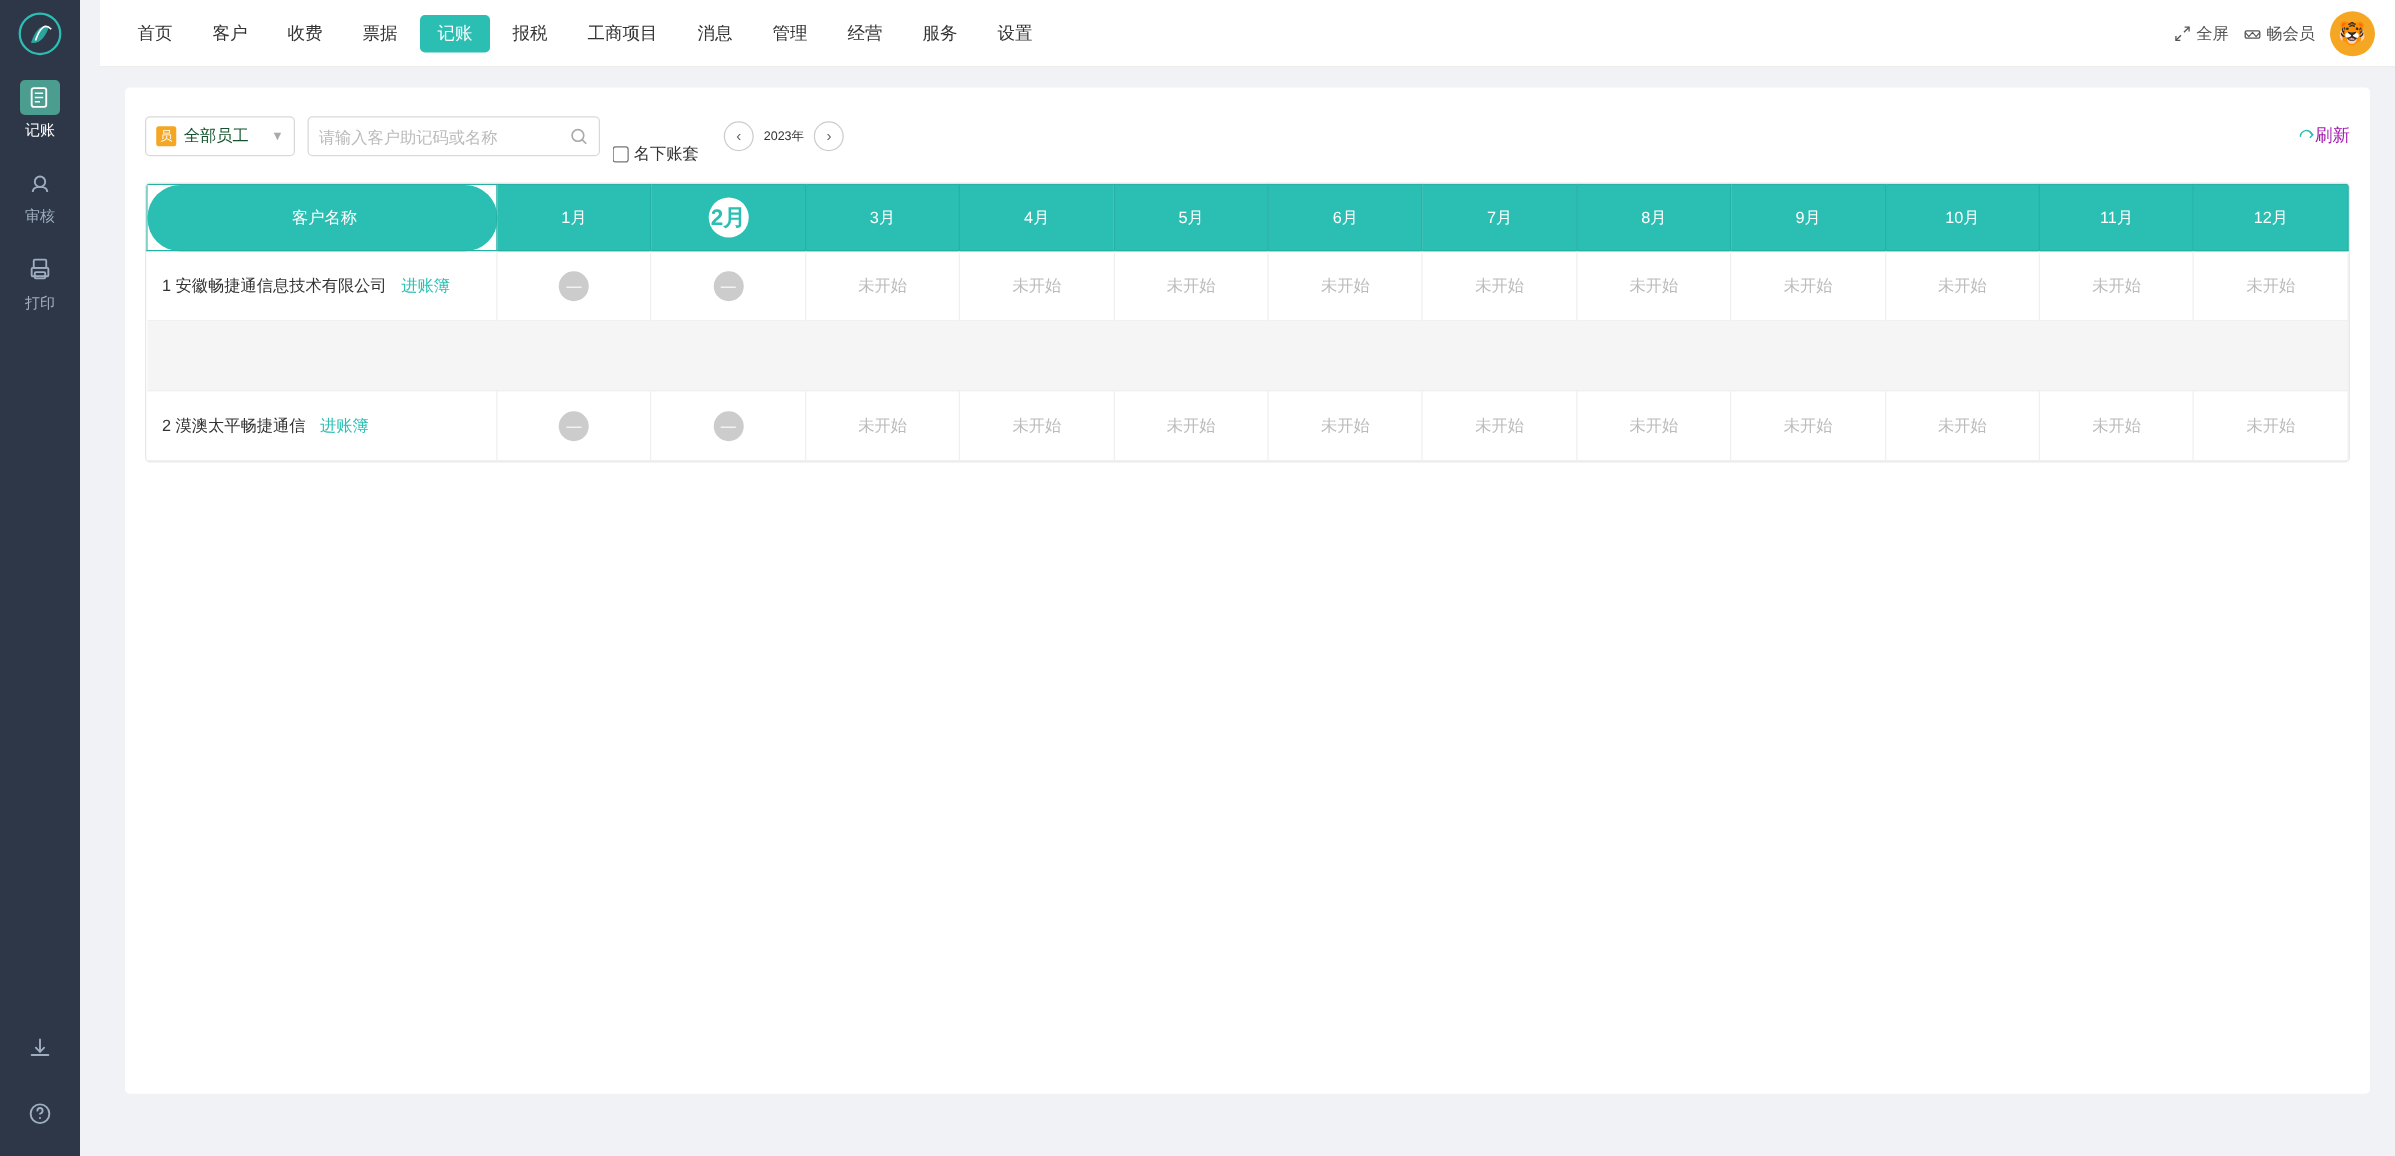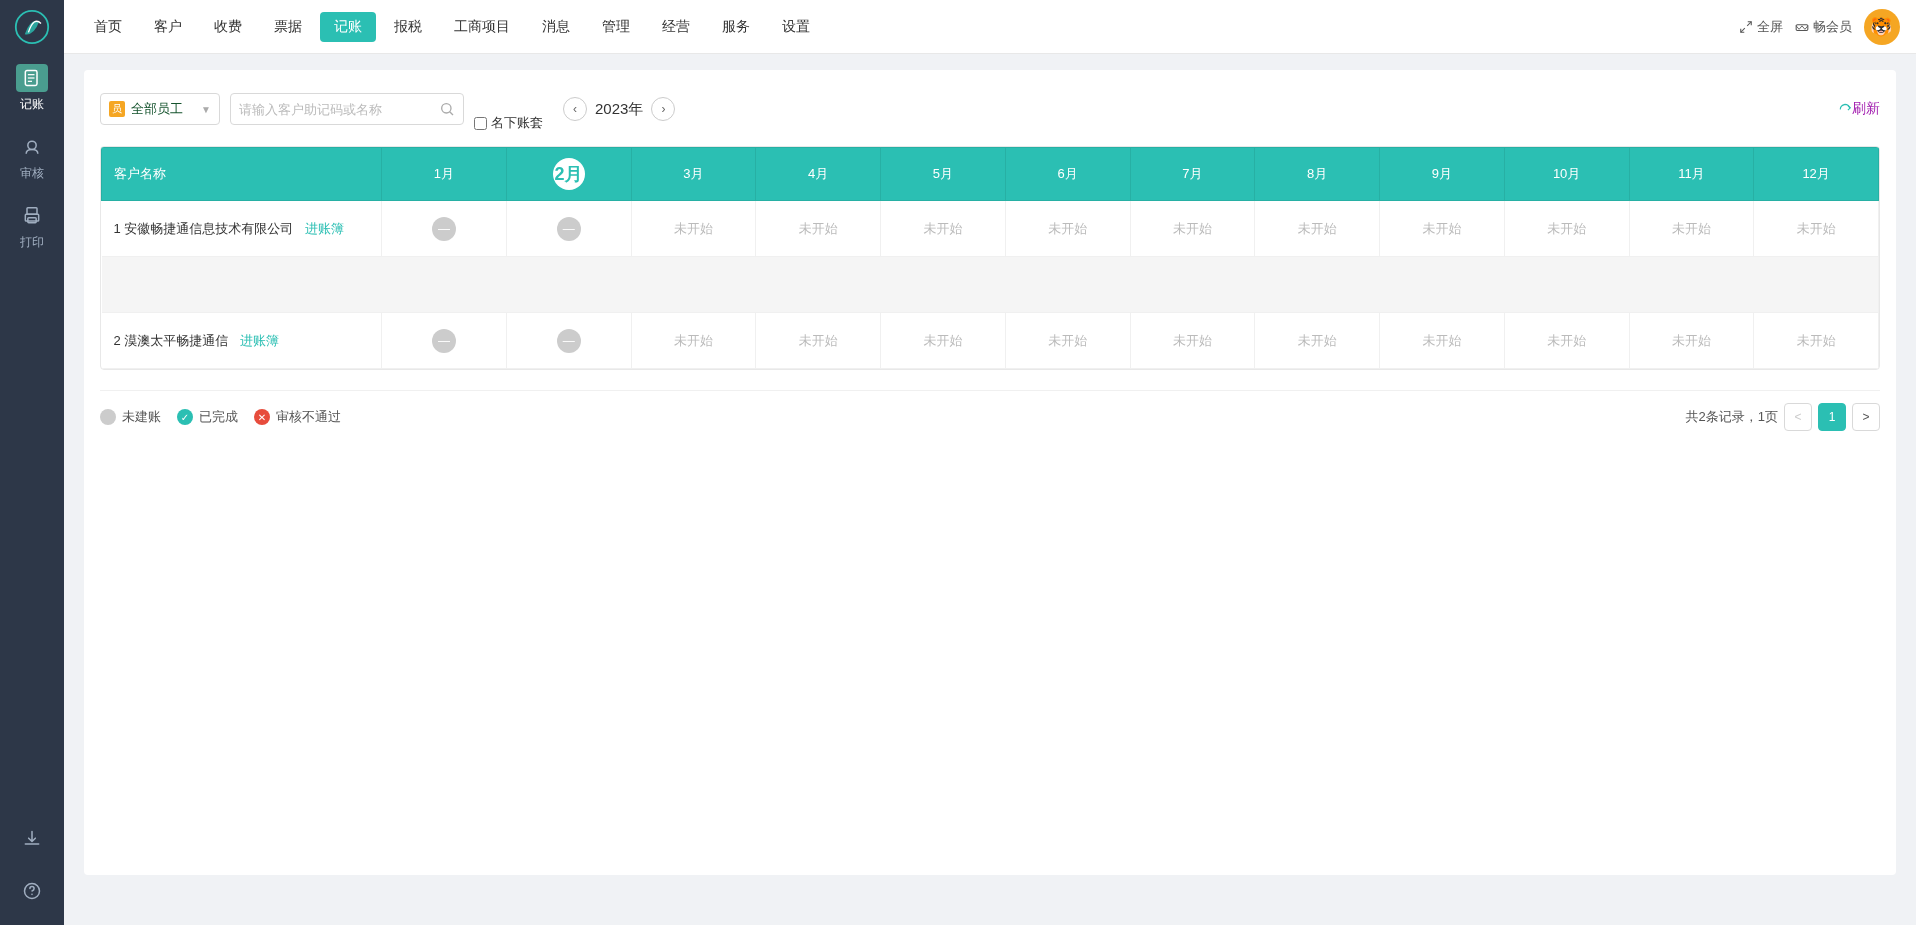--- a/index.html
+++ b/index.html
@@ -60,20 +60,21 @@
       padding-bottom: 10px;
       gap: 4px;
     }
 
     
     .main {
       flex: 1;
       display: flex;
       flex-direction: column;
       overflow: hidden;
+      padding-left: 16px;
     }
 
     
     .topnav {
       height: 54px;
       background: #fff;
       display: flex;
       align-items: center;
       padding: 0 16px;
       border-bottom: 1px solid #e8e8e8;
@@ -227,21 +228,21 @@
       border: 1px solid #ccc;
       background: #fff;
       cursor: pointer;
       display: flex;
       align-items: center;
       justify-content: center;
       color: #666;
       font-size: 12px;
     }
     .year-text {
-      font-size: 15px;
+      font-size: 10px;
       color: #333;
     }
     .refresh-btn {
       margin-left: auto;
       display: flex;
       align-items: center;
       gap: 0;
       color: #a21caf;
       cursor: pointer;
       font-size: 14px;
@@ -255,22 +256,23 @@
     }
     .account-table th {
       background: #2bbfb3;
       color: #fff;
       padding: 10px 8px;
       font-weight: normal;
       font-size: 13px;
       border: 1px solid #27b0a4;
     }
     .account-table th.col-name {
-      text-align: left;
+      text-align: center;
       padding-left: 12px;
+      border-radius: 26px;
     }
     .account-table td {
       padding: 0 8px;
       text-align: center;
       border-bottom: 1px solid #f0f0f0;
       border-right: 1px solid #f0f0f0;
       height: 56px;
       font-size: 13px;
       color: #666;
     }
@@ -566,36 +568,15 @@
                 <td><span class="not-started">未开始</span></td>
                 <td><span class="not-started">未开始</span></td>
                 <td><span class="not-started">未开始</span></td>
                 <td><span class="not-started">未开始</span></td>
                 <td><span class="not-started">未开始</span></td>
               </tr>
             </tbody>
         </table>
       </div>
 
-      <div class="bottom-bar">
-        <div class="legend-item">
-          <span class="legend-dot not-created"></span>
-          <span>未建账</span>
-        </div>
-        <div class="legend-item">
-          <span class="legend-dot completed-check">✓</span>
-          <span>已完成</span>
-        </div>
-        <div class="legend-item">
-          <span class="legend-dot failed-x">✕</span>
-          <span>审核不通过</span>
-        </div>
-
-        <div class="pagination">
-          <span>共2条记录，1页</span>
-          <button class="page-btn disabled">&lt;</button>
-          <button class="page-btn active">1</button>
-          <button class="page-btn">&gt;</button>
-        </div>
-      </div>
     </div>
   </div>
 </div>
 
 </body></html>

